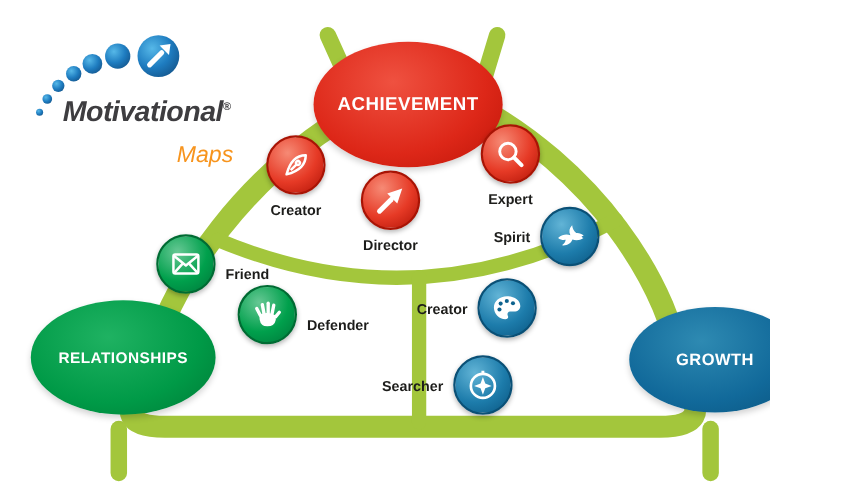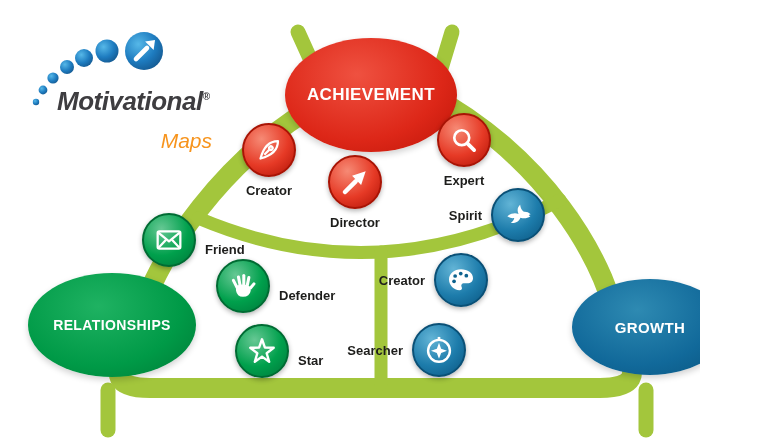--- a/index.html
+++ b/index.html
@@ -185,28 +185,20 @@
           <path d="M12.6 11.2 L12.6 4.2"></path>
           <path d="M15.2 11.5 L16.4 5.6"></path>
           <path d="M17.6 13.5 L20.2 10.4"></path>
         </g>
         <path fill="#ffffff" d="M6.5 12 Q12 9.5 17.5 12.5 L17.8 15.5 Q17 20 12 20 Q7.5 20 6.8 15.5 Z"></path>
       </svg>
     </div>
     <div class="mlabel">Defender</div>
   </div>
 
-  <div class="motivator row-r" style="left:235px;top:324px">
-    <div class="badge green">
-      <svg viewBox="0 0 24 24" fill="none" stroke="#ffffff" stroke-width="1.8" stroke-linejoin="round">
-        <polygon points="12,3.2 14.2,9.5 20.8,9.6 15.5,13.7 17.4,20.1 12,16.2 6.6,20.1 8.5,13.7 3.2,9.6 9.8,9.5"></polygon>
-      </svg>
-    </div>
-    <div class="mlabel">Star</div>
-  </div>
 
   <div class="motivator row-l" style="right:155px;top:188px">
     <div class="mlabel">Spirit</div>
     <div class="badge blue">
       <svg viewBox="0 0 24 24" fill="#ffffff">
         <path d="M4 13 C7 10.5 10 10.3 12.4 11.2 C11.2 8.6 11.6 6.2 13.6 4.4 C13.9 6.8 14.8 8.6 16.4 9.6 C18.2 9.4 20 10 21.5 11.4 L20 12 C20.3 12.5 20.8 12.8 21.3 13 C19 14.6 16.3 14.9 13.8 14 C12.8 16.8 10 18.4 6.6 18 C8.2 16.9 9 15.7 9.2 14.3 C7.4 14.6 5.6 14.2 4 13 Z"></path>
       </svg>
     </div>
   </div>
 

